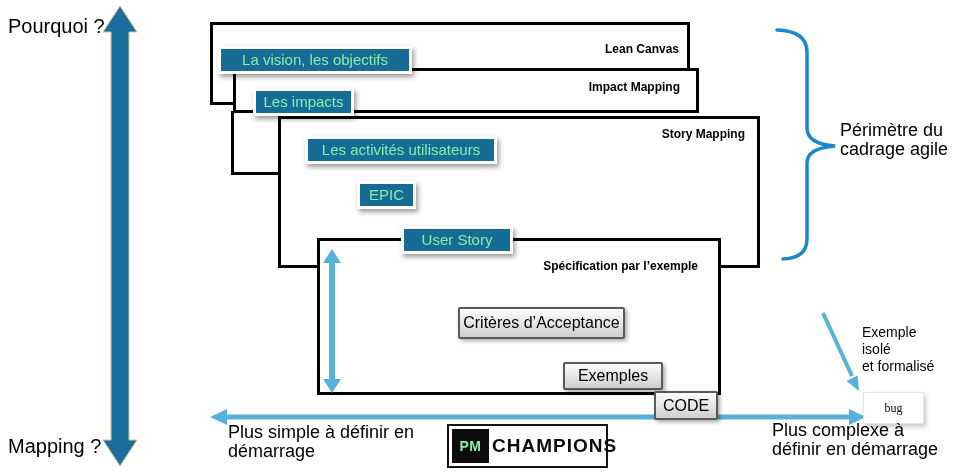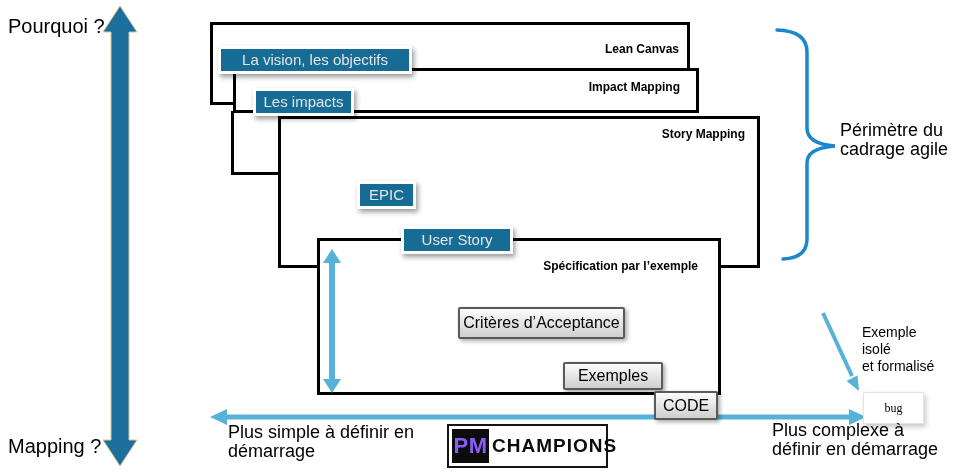--- a/index.html
+++ b/index.html
@@ -9,21 +9,21 @@
   }
   svg.layer{position:absolute;left:0;top:0;pointer-events:none;}
   .layer-box{
     position:absolute;background:#fff;border:3px solid #000;box-sizing:border-box;
   }
   .layer-title{
     position:absolute;font-weight:bold;font-size:12px;white-space:nowrap;color:#000;
   }
   .elbow{position:absolute;background:#000;}
   .tag{
-    position:absolute;background:#166c94;color:#e5e5e5;font-size:15px;text-align:center;
+    position:absolute;background:#166c94;color:#86efac;font-size:15px;text-align:center;
     border:3px solid #fff;box-sizing:border-box;line-height:22px;white-space:nowrap;
     box-shadow:2px 3px 5px rgba(0,0,0,0.40);z-index:6;
   }
   .gray-btn{
     position:absolute;background:linear-gradient(#fcfcfc,#cfcfcf);
     border:2px solid #5a5a5a;border-radius:2px;box-sizing:border-box;
     box-shadow:2px 2px 4px rgba(0,0,0,0.35);font-size:16px;text-align:center;
     color:#000;z-index:6;white-space:nowrap;
   }
   .bug-box{
@@ -32,21 +32,21 @@
   }
   .note{position:absolute;font-size:14px;line-height:17px;z-index:8;white-space:nowrap;}
   .note-lg{position:absolute;font-size:18px;line-height:19px;z-index:8;white-space:nowrap;}
   .axis-label{position:absolute;font-size:20px;z-index:8;white-space:nowrap;}
   .logo{
     position:absolute;left:447px;top:424px;width:161px;height:44px;background:#fff;
     border:2px solid #141414;box-sizing:border-box;display:flex;align-items:center;
     padding:3px;z-index:8;
   }
   .logo-pm{
-    background:#0c0c0c;color:#8b5cf6;font-weight:bold;font-size:22px;width:37px;height:34px;
+    background:#0c0c0c;color:#86efac;font-weight:bold;font-size:14px;width:37px;height:34px;
     display:flex;align-items:center;justify-content:center;letter-spacing:.5px;flex:0 0 auto;
   }
   .logo-name{
     font-weight:bold;font-size:19px;letter-spacing:1px;margin-left:3px;color:#0c0c0c;
   }
 </style>
 </head>
 <body>
 
 <div class="canvas">
@@ -70,20 +70,21 @@
   <div class="layer-box" style="left:278px;top:116px;width:482px;height:152px;z-index:4">
     <span class="layer-title" style="right:12px;top:8px">Story Mapping</span>
   </div>
 
   <div class="layer-box" style="left:317px;top:238px;width:404px;height:157px;z-index:5">
     <span class="layer-title" style="right:20px;top:18px">Spécification par l’exemple</span>
   </div>
 
   <div class="tag" style="left:218px;top:46px;width:194px;height:28px">La vision, les objectifs</div>
   <div class="tag" style="left:253px;top:88px;width:101px;height:28px">Les impacts</div>
+  <div class="tag" style="left:305px;top:136px;width:192px;height:28px">Les activités utilisateurs</div>
   <div class="tag" style="left:357px;top:181px;width:59px;height:28px">EPIC</div>
   <div class="tag" style="left:401px;top:226px;width:112px;height:28px">User Story</div>
 
   <div class="gray-btn" style="left:458px;top:307px;width:167px;height:32px;line-height:28px">Critères d’Acceptance</div>
   <div class="gray-btn" style="left:563px;top:362px;width:100px;height:28px;line-height:24px">Exemples</div>
   <div class="gray-btn" style="left:654px;top:391px;width:64px;height:29px;line-height:25px">CODE</div>
 
   <div class="bug-box" style="left:863px;top:392px;width:61px;height:32px;line-height:30px">bug</div>
 
   <svg class="layer" width="980" height="472" style="z-index:7">

